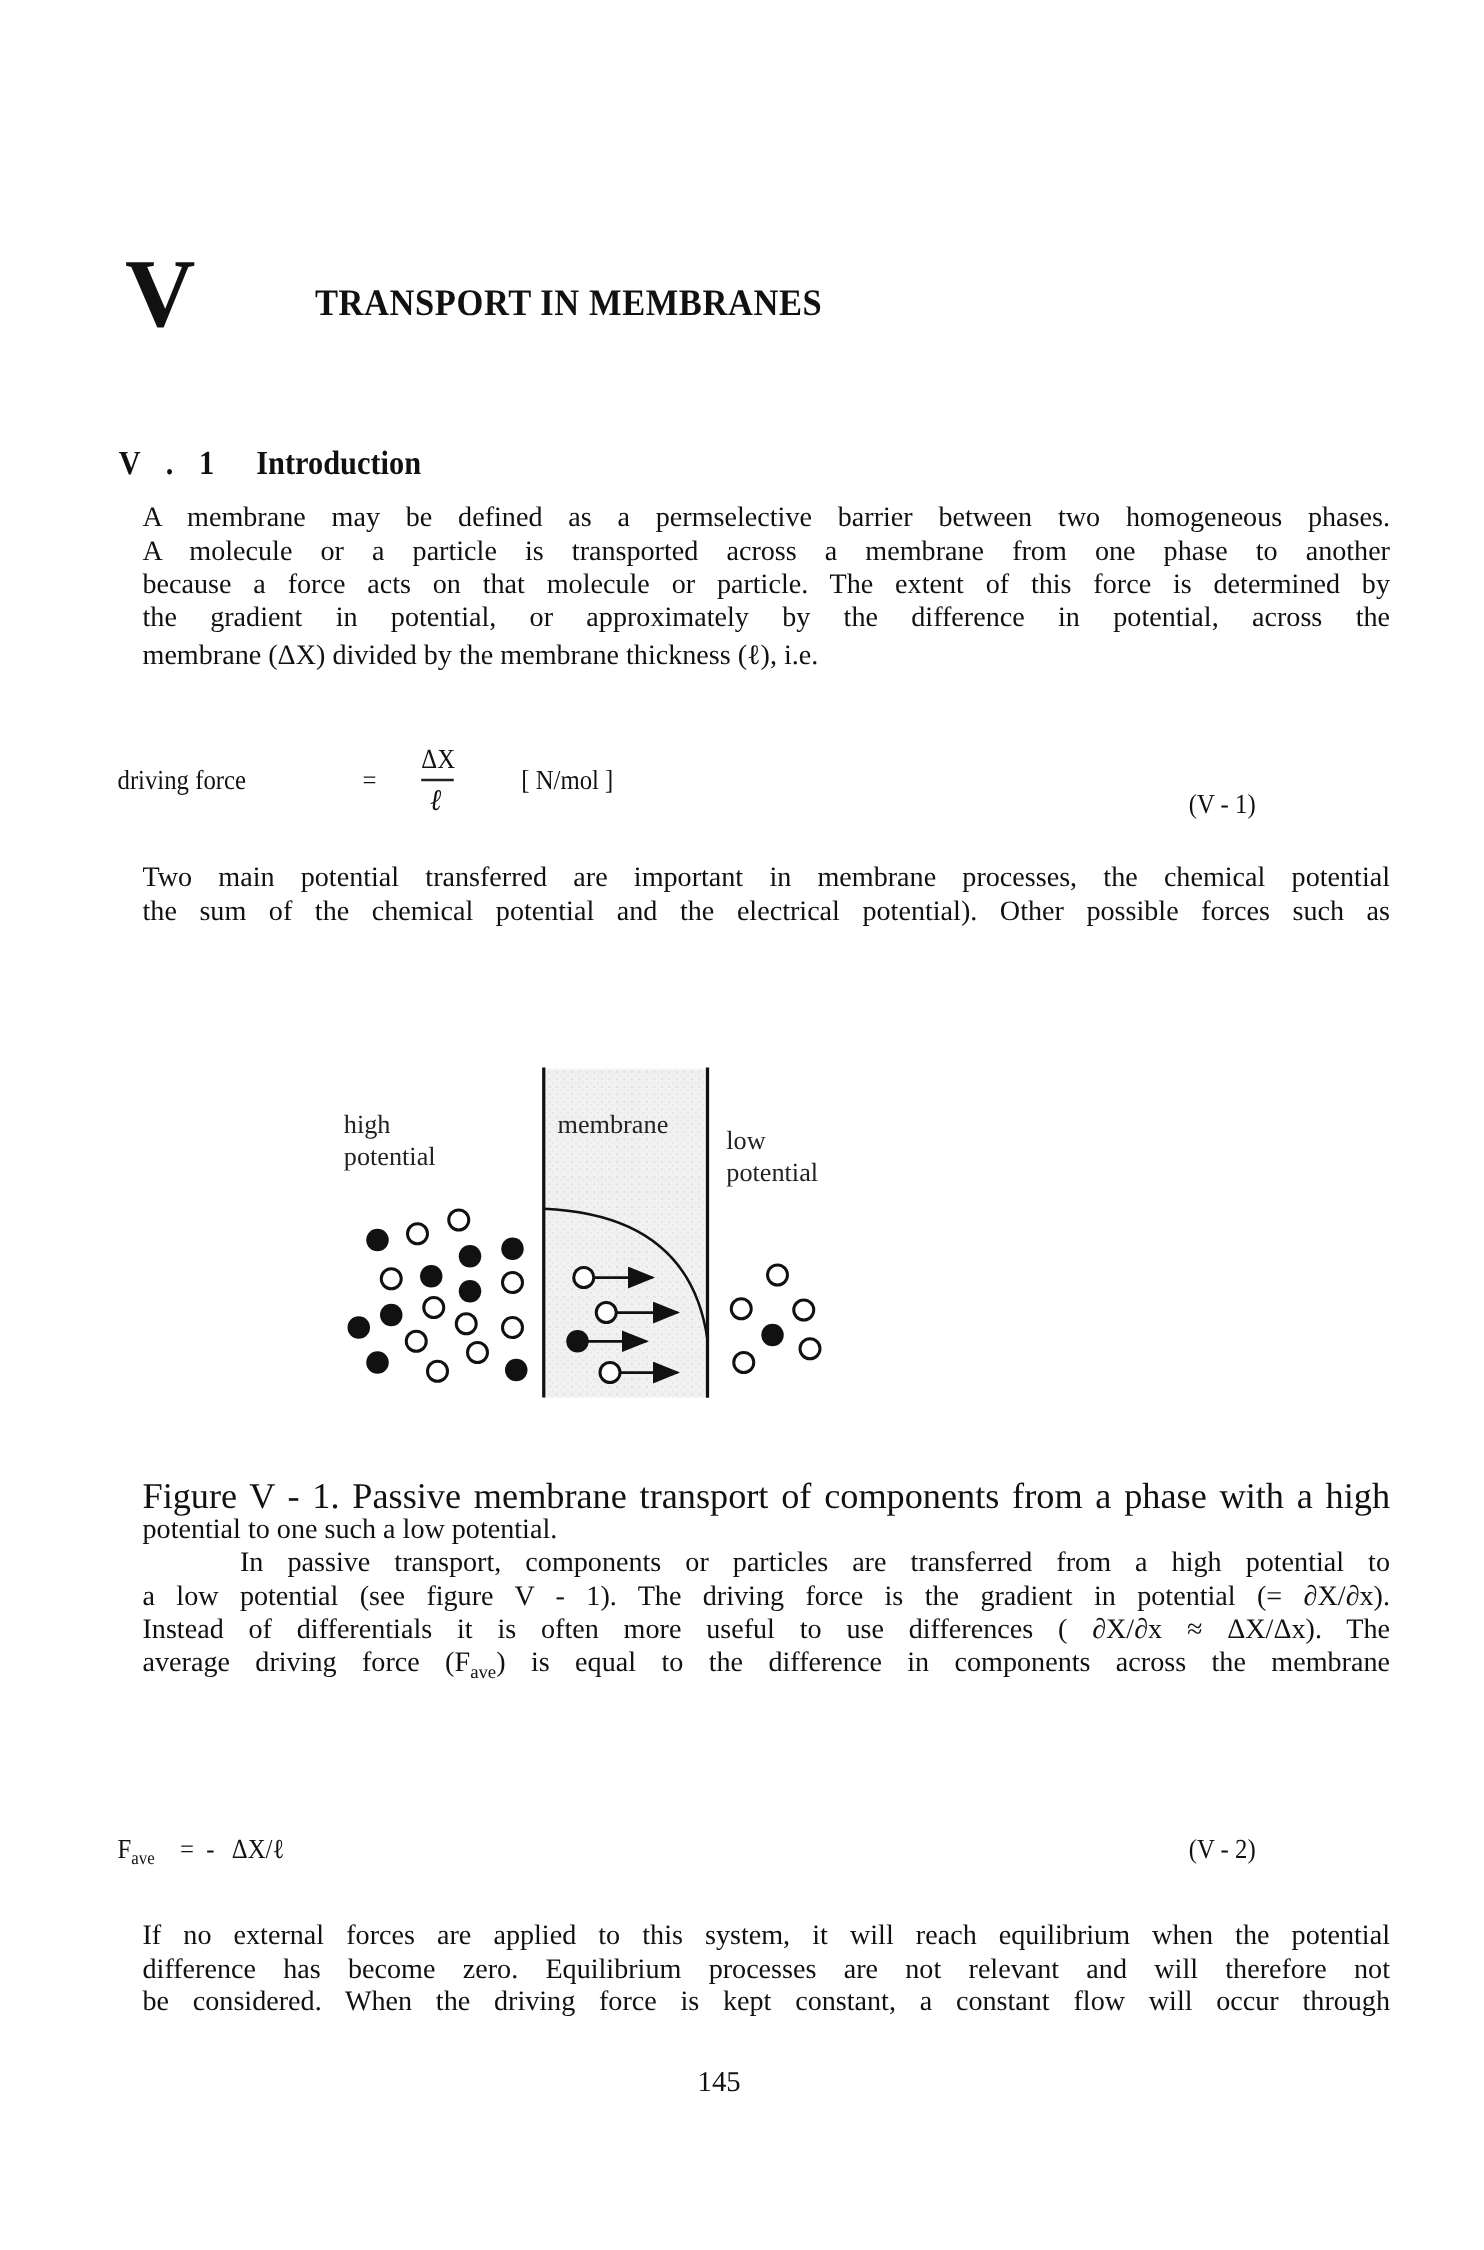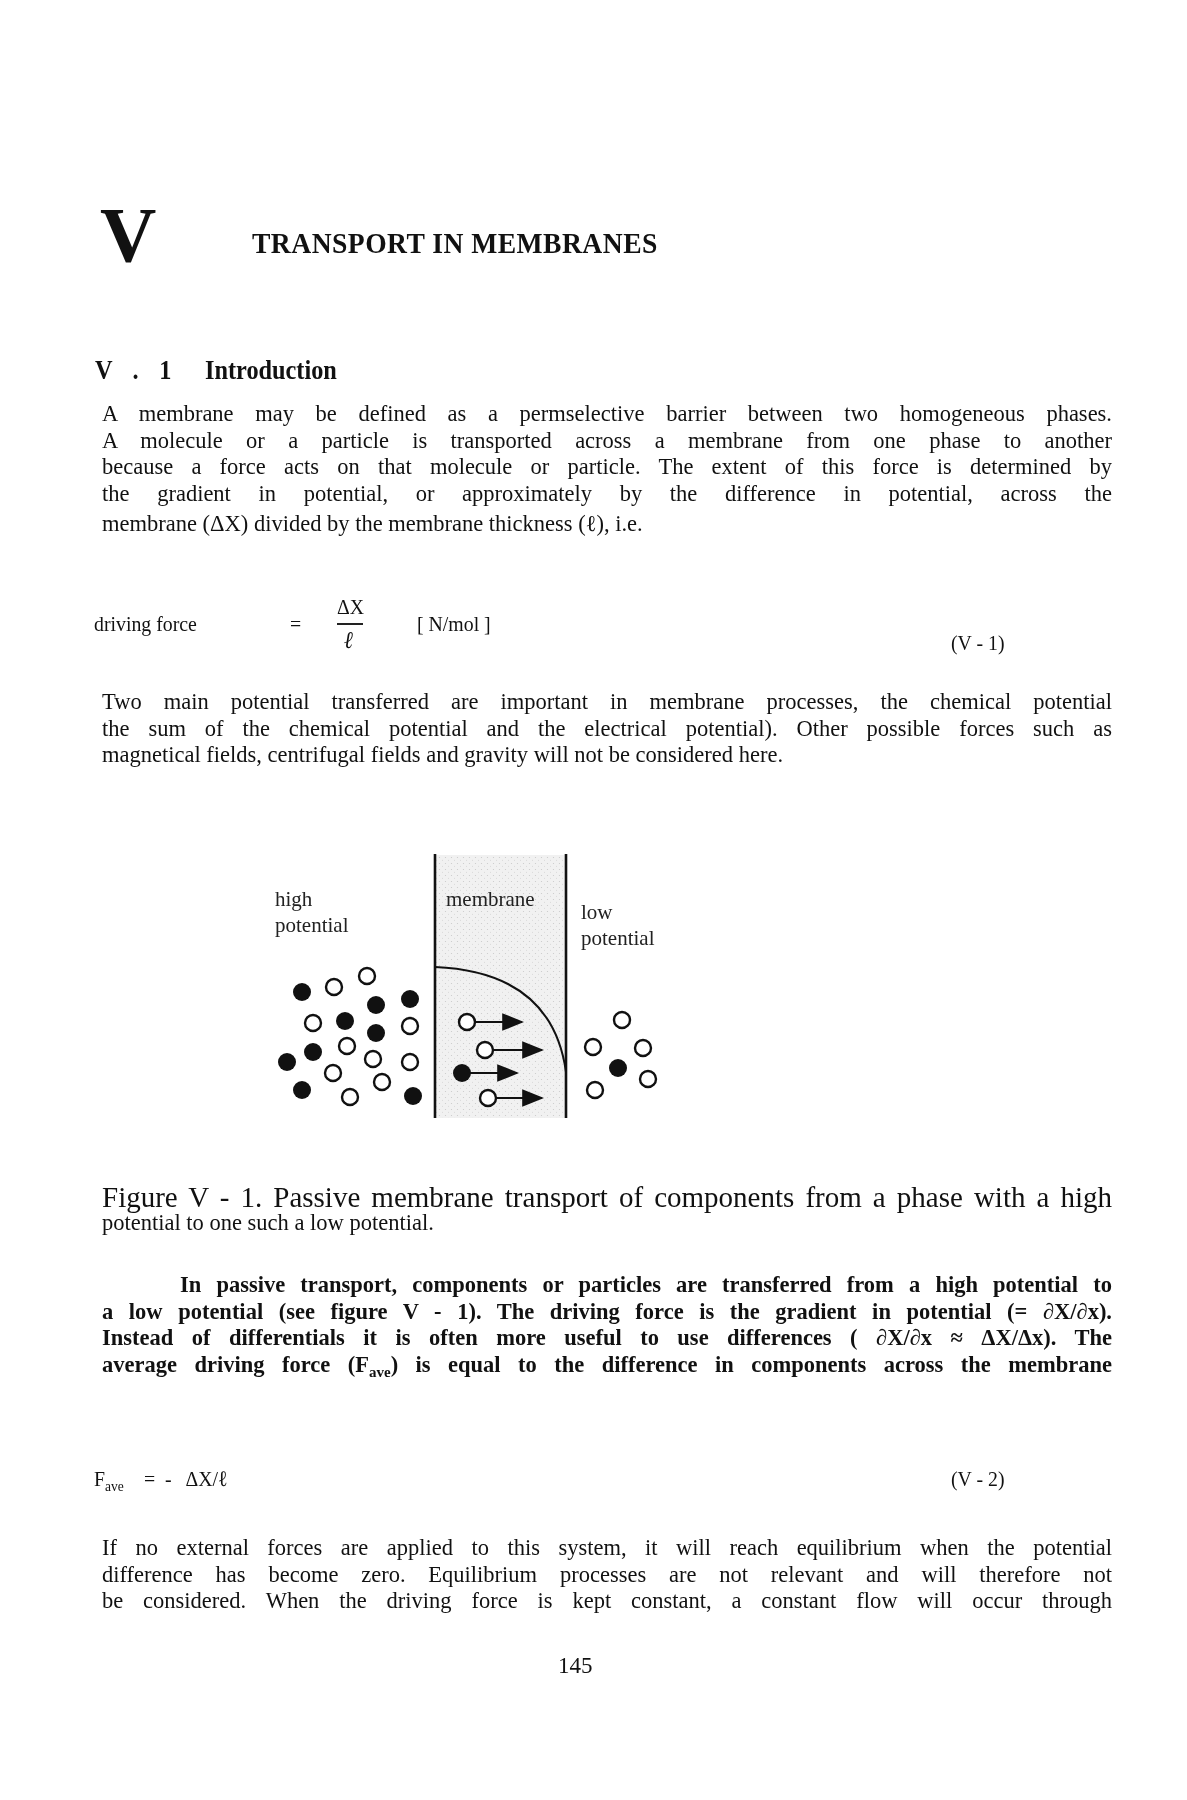--- a/index.html
+++ b/index.html
@@ -8,21 +8,21 @@
   .abs { position: absolute; }
   .chapter-num { left: 100px; top: 196px; font-size: 78px; font-weight: bold; line-height: 1; }
   .chapter-title { left: 252px; top: 226px; font-size: 30px; font-weight: bold; letter-spacing: 0.5px;
                    transform: scaleX(0.92); transform-origin: left top; white-space: nowrap; }
   .section-num { left: 95px; top: 355px; font-size: 27px; font-weight: bold; letter-spacing: 8px; white-space: nowrap;
                  transform: scaleX(0.9); transform-origin: left top; }
   .section-title { left: 205px; top: 355px; font-size: 27px; font-weight: bold; white-space: nowrap;
                    transform: scaleX(0.9); transform-origin: left top; }
   .para { left: 102px; width: 1010px; font-size: 22.5px; line-height: 26.5px; text-align: justify;
           text-align-last: left; }
-  .line { display: block; text-align: justify; text-align-last: justify; white-space: nowrap; }
+  .line { display: block; text-align: justify; text-align-last: justify; white-space: nowrap; margin-left: 12px; }
   .line.last { text-align-last: left; }
   .eq-label { font-size: 22px; white-space: nowrap; transform: scaleX(0.9); transform-origin: left top; }
   .fig { left: 270px; top: 850px; width: 420px; height: 280px; }
   .caption { left: 102px; top: 1184px; width: 1010px; font-size: 23px; line-height: 26px;
              transform-origin: left top; }
   .caption .line { transform: none; }
   .page-num { left: 558px; top: 1653px; font-size: 23px; }
   sub { font-size: 15px; vertical-align: -5px; line-height: 0; }
   .ell { font-family: "DejaVu Serif", serif; font-style: italic; }
 </style>
@@ -49,21 +49,20 @@
   <div class="abs eq-label" style="left:337px; top:594px;">ΔX</div>
   <div class="abs" style="left:337px; top:623px; width:26px; height:1.5px; background:#222;"></div>
   <div class="abs eq-label ell" style="left:344px; top:626px; font-size:24px;">ℓ</div>
   <div class="abs eq-label" style="left:417px; top:611px;">[ N/mol ]</div>
   <div class="abs eq-label" style="left:951px; top:630px;">(V - 1)</div>
 </div>
 
 <div class="abs para" style="top:689px;">
   <span class="line">Two main potential transferred are important in membrane processes, the chemical potential</span>
   <span class="line">the sum of the chemical potential and the electrical potential). Other possible forces such as</span>
-  <span class="line last">magnetical fields, centrifugal fields and gravity will not be considered here.</span>
 </div>
 
 <div class="abs fig">
   <svg width="420" height="280" viewBox="0 0 420 280">
 
     <defs>
       <pattern id="stip" width="6" height="6" patternUnits="userSpaceOnUse">
         <rect width="6" height="6" fill="#f1f1f1"></rect>
         <circle cx="1.5" cy="1.5" r="0.6" fill="#c8c8c8"></circle>
         <circle cx="4.5" cy="4.2" r="0.5" fill="#d2d2d2"></circle>
@@ -122,21 +121,21 @@
         <circle cx="325" cy="240" r="8" fill="#fff" stroke="#111" stroke-width="2.4"></circle>
       </g>
   </svg>
 </div>
 
 <div class="abs caption">
   <span class="line" style="transform:scaleX(1); font-size:29px;">Figure V - 1.     Passive membrane transport of components from a phase with a high</span>
   <span class="line last" style="font-size:22.5px;">potential to one such a low potential.</span>
 </div>
 
-<div class="abs para" style="top:1272px;font-weight:bold;">
+<div class="abs para" style="top:1237px;">
   <span class="line" style="padding-left:78px;">In passive transport, components or particles are transferred from a high  potential to</span>
   <span class="line">a low  potential (see figure V  - 1). The driving force is the gradient in potential (= ∂X/∂x).</span>
   <span class="line">Instead of differentials it is often more useful to use differences ( ∂X/∂x ≈ ΔX/Δx). The</span>
   <span class="line"><span>average driving force (F</span><sub>ave</sub><span>) is equal to the difference in components across the membrane</span></span>
 </div>
 
 <div>
   <div class="abs eq-label" style="left:94px; top:1466px;"><span>F</span><sub>ave</sub></div>
   <div class="abs eq-label" style="left:144px; top:1466px; white-space:pre;">=  -   ΔX/ℓ</div>
   <div class="abs eq-label" style="left:951px; top:1466px;">(V - 2)</div>

